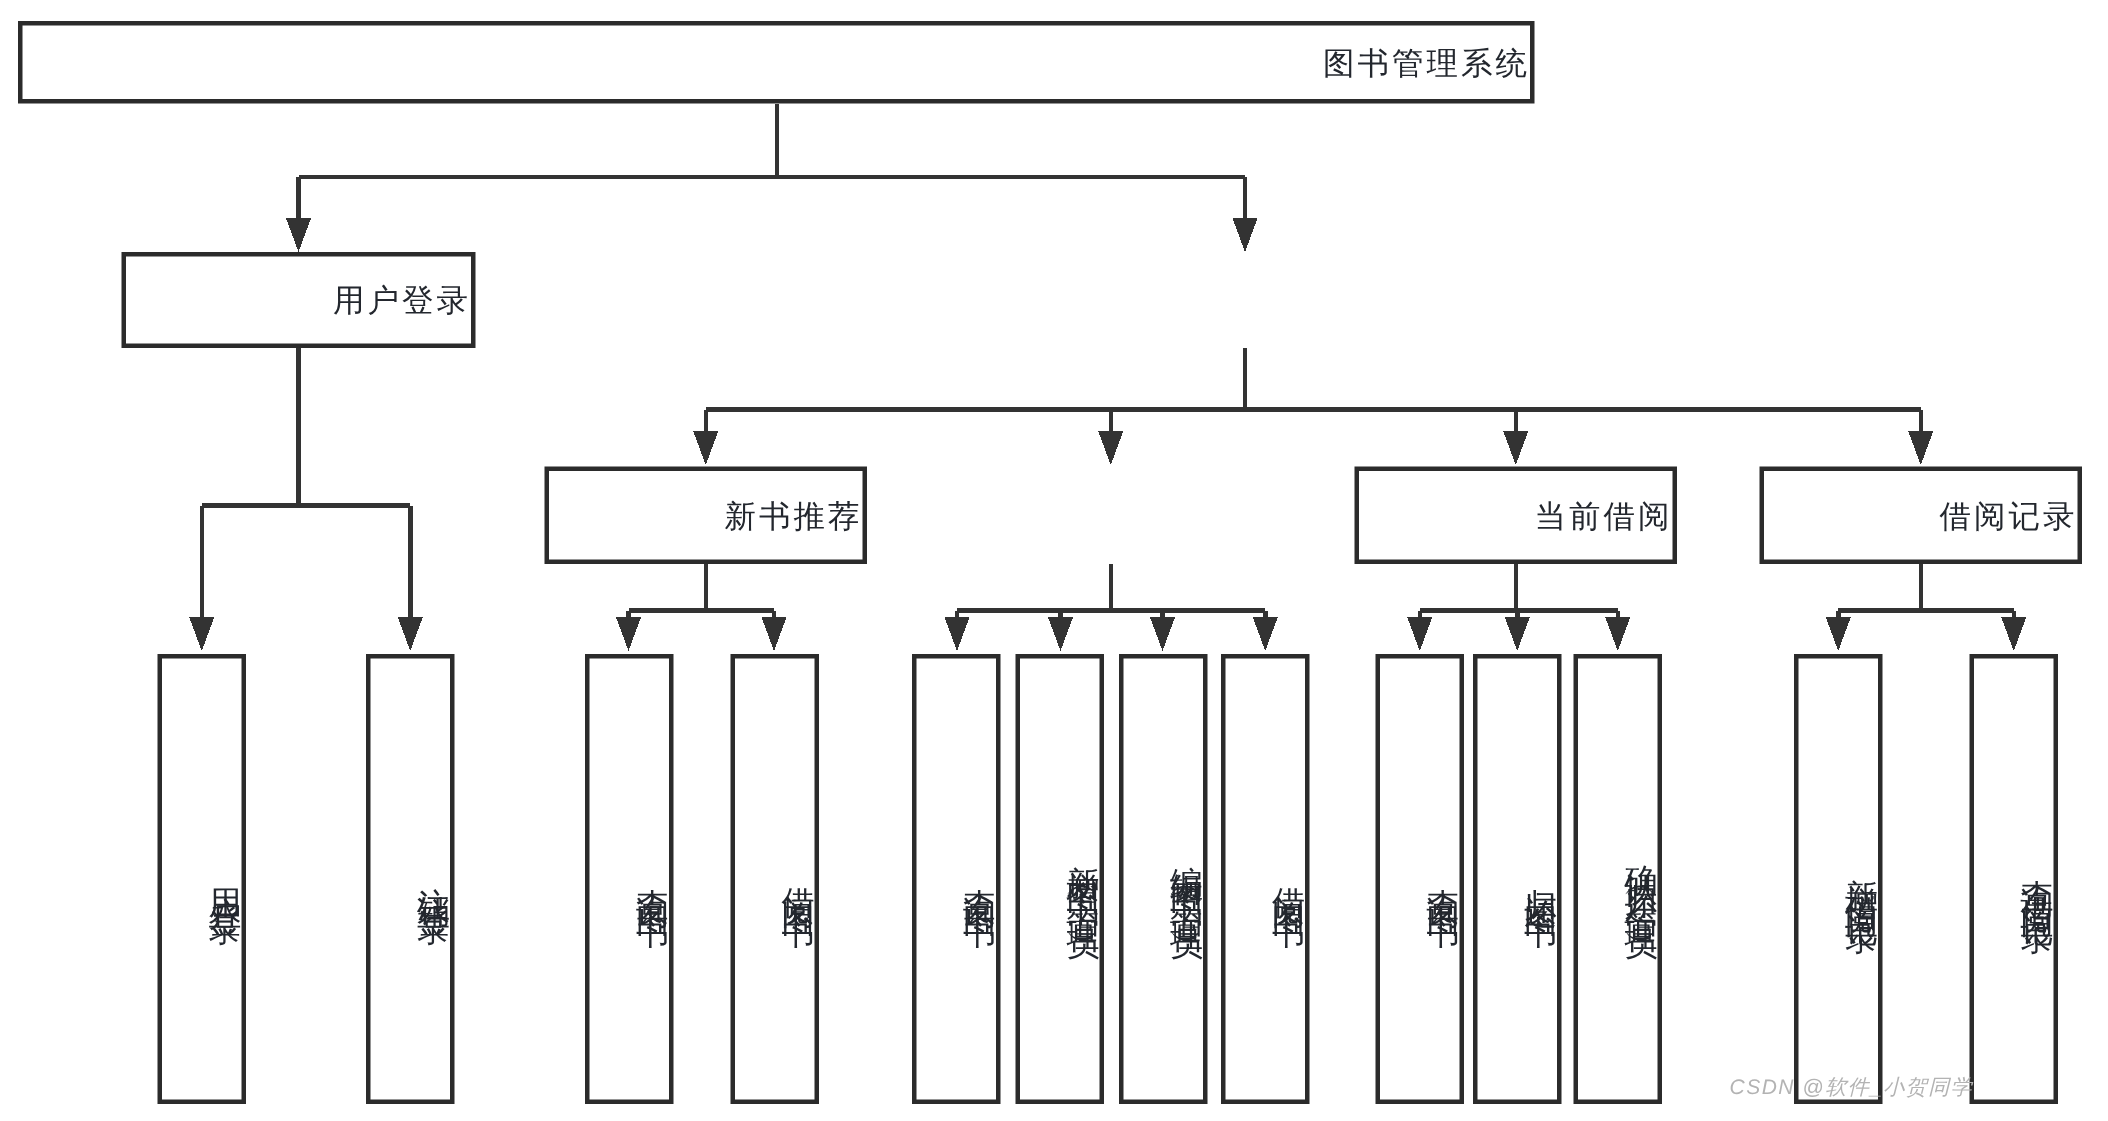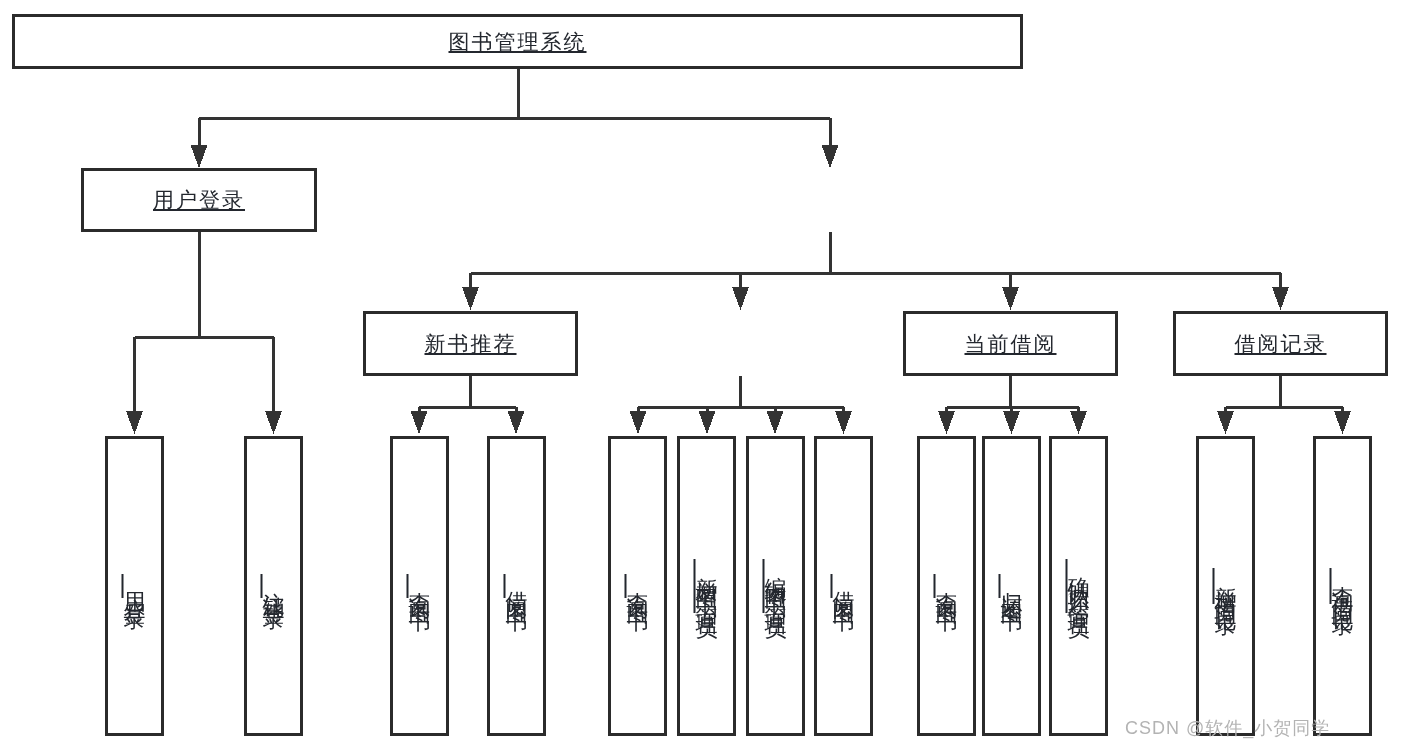--- a/index.html
+++ b/index.html
@@ -35,50 +35,50 @@
   svg.connectors polygon {
     fill: var(--line);
     stroke: none;
   }
   .box {
     position: absolute;
     border: 3px solid var(--border);
     background: #fff;
     display: flex;
     align-items: center;
-    justify-content: center;
+    justify-content: flex-end;
     color: var(--text);
     z-index: 2;
-    text-decoration: underline;
   }
   .hlabel {
     font-size: 21px;
     letter-spacing: 2px;
     white-space: nowrap;
   }
   .root-box   { left: 12px;  top: 14px;  width: 1011px; height: 55px; }
   .l2-box     { top: 168px;  width: 236px; height: 64px; }
   .l3-box     { top: 311px;  width: 215px; height: 65px; }
   .vbox       { top: 436px;  width: 59px;  height: 300px; }
   .vtext {
     writing-mode: vertical-rl;
     font-size: 22px;
     letter-spacing: 6px;
     line-height: 1;
     white-space: nowrap;
   }
   .watermark {
     position: absolute;
-    left: 1125px;
+    left: 1153px;
     top: 716px;
-    font-size: 18px;
+    font-size: 14px;
     letter-spacing: 1px;
     color: var(--watermark);
     z-index: 5;
     white-space: nowrap;
+    font-style: italic;
   }
 </style>
 </head>
 <body>
 
 <div class="stage">
 
   <svg class="connectors" viewBox="0 0 1405 747" shape-rendering="crispEdges">
     <g>
       <path d="M518 69 V118 M199 118 H830 M199 118 V145 M830 118 V145"></path>

